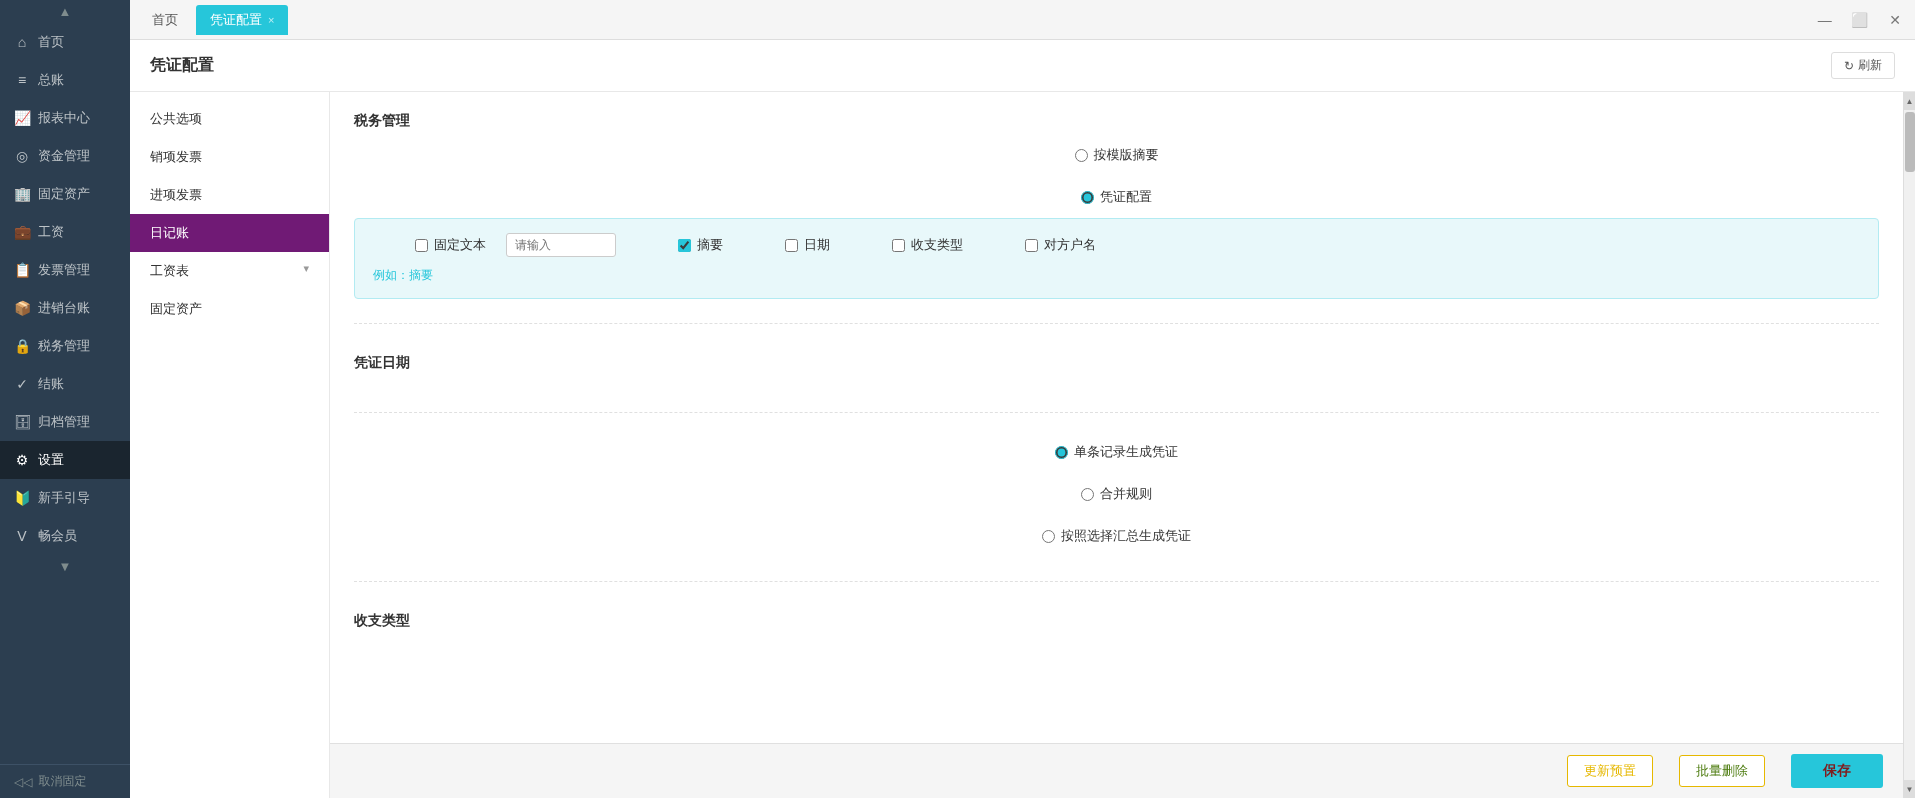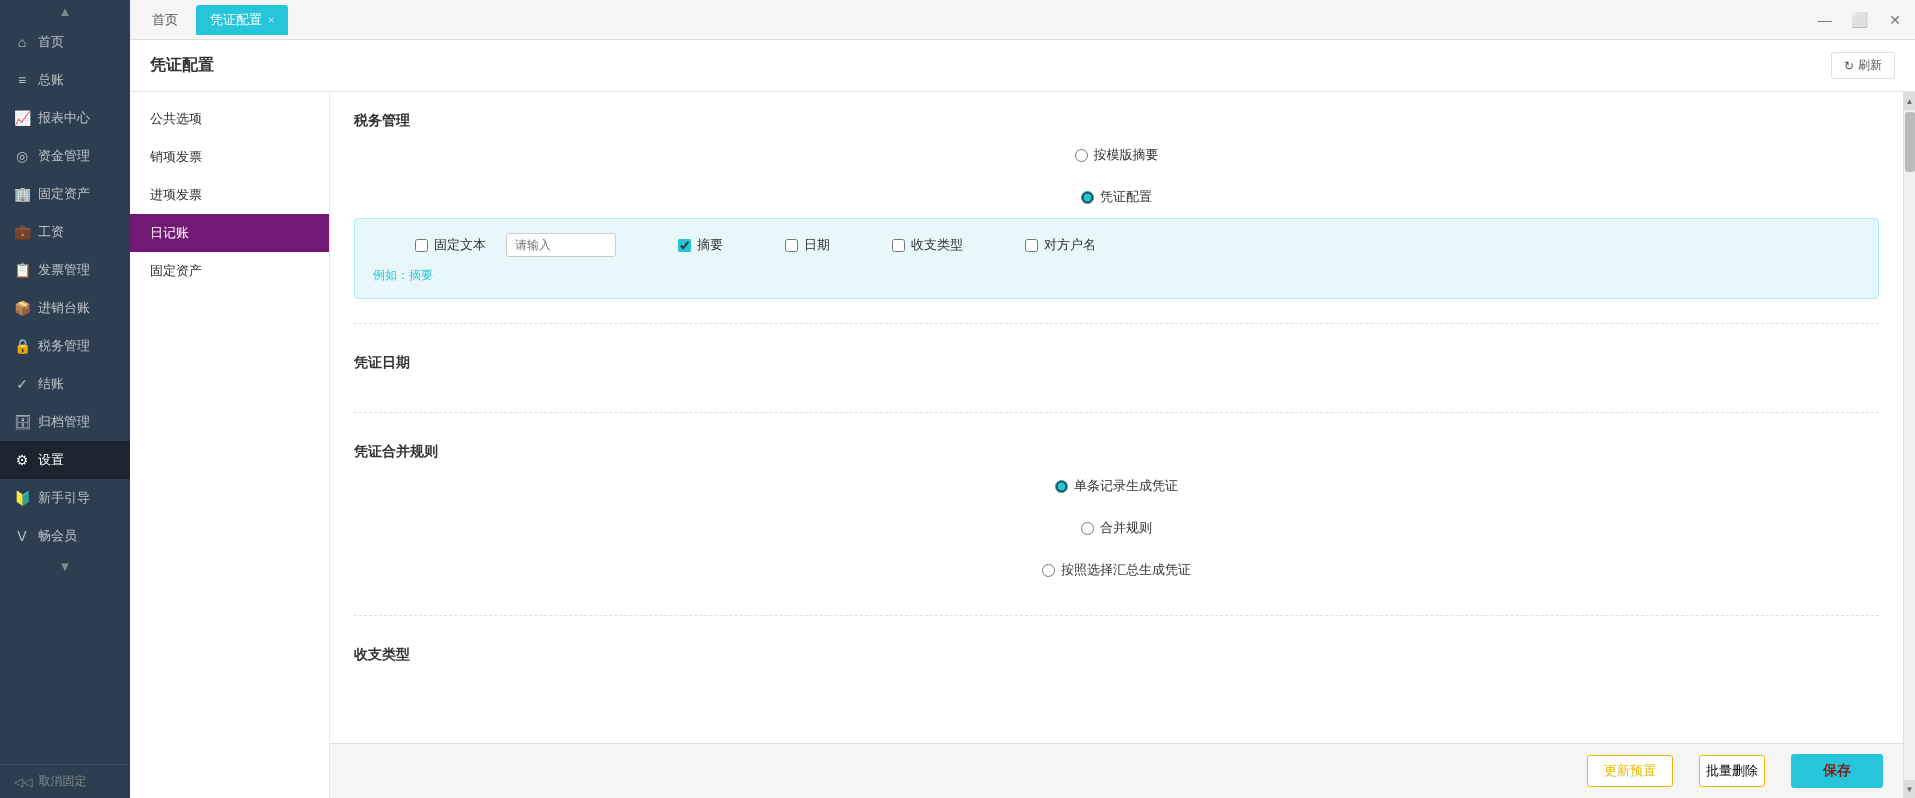--- a/index.html
+++ b/index.html
@@ -254,23 +254,23 @@
       border: 1px solid #e6b800;
       color: #e6b800;
       border-radius: 3px;
       padding: 6px 16px;
       cursor: pointer;
       font-size: 13px;
     }
     .btn-batch-delete {
       background: #fff;
       border: 1px solid #e6b800;
-      color: #000000;
+      color: #4d7c0f;
       border-radius: 3px;
-      padding: 6px 6px;
+      padding: 6px 16px;
       cursor: pointer;
       font-size: 13px;
     }
     .btn-save {
       background: #26c6da;
       border: none;
       color: #7f1d1d;
       border-radius: 3px;
       padding: 8px 32px;
       cursor: pointer;
@@ -414,20 +414,24 @@
         <span>公共选项</span>
       </div>
       <div class="left-nav-item">
         <span>销项发票</span>
       </div>
       <div class="left-nav-item">
         <span>进项发票</span>
       </div>
       <div class="left-nav-item active">
         <span>日记账</span>
+      </div>
+      <div class="left-nav-item">
+        <span>工资表</span>
+        <span class="chevron">▾</span>
       </div>
       <div class="left-nav-item">
         <span>固定资产</span>
       </div>
     </div>
 
     <div style="flex:1; display:flex; overflow:hidden; flex-direction:column;">
       <div class="right-content">
 
         <div class="section">
@@ -470,21 +474,20 @@
             </div>
             <div class="example-text">例如：摘要</div>
           </div>
         </div>
 
         <div class="section">
           <div class="section-title">凭证日期</div>
         </div>
 
         <div class="section">
-          <div class="section-title">凭证合并规则</div>
           <div class="radio-group">
             <label class="radio-label">
               <input type="radio" name="merge-mode" checked="" style="">
               <span>单条记录生成凭证</span>
             </label>
             <label class="radio-label">
               <input type="radio" name="merge-mode" style="">
               <span>合并规则</span>
             </label>
             <label class="radio-label">

